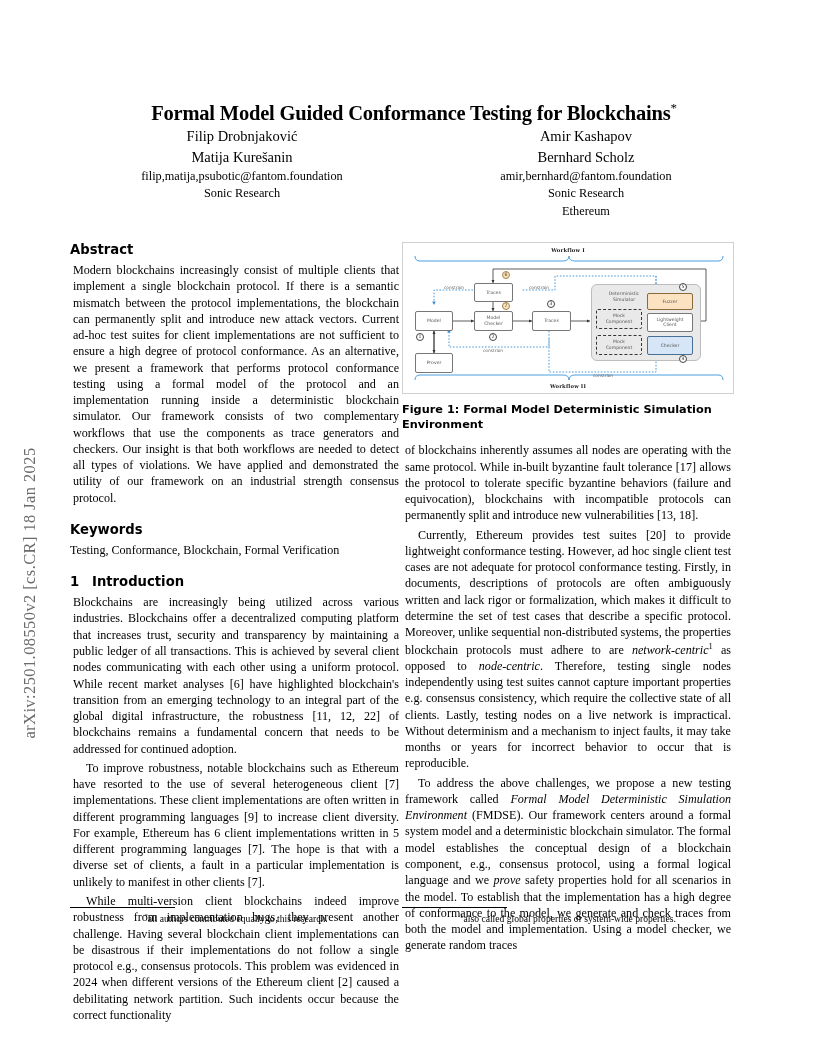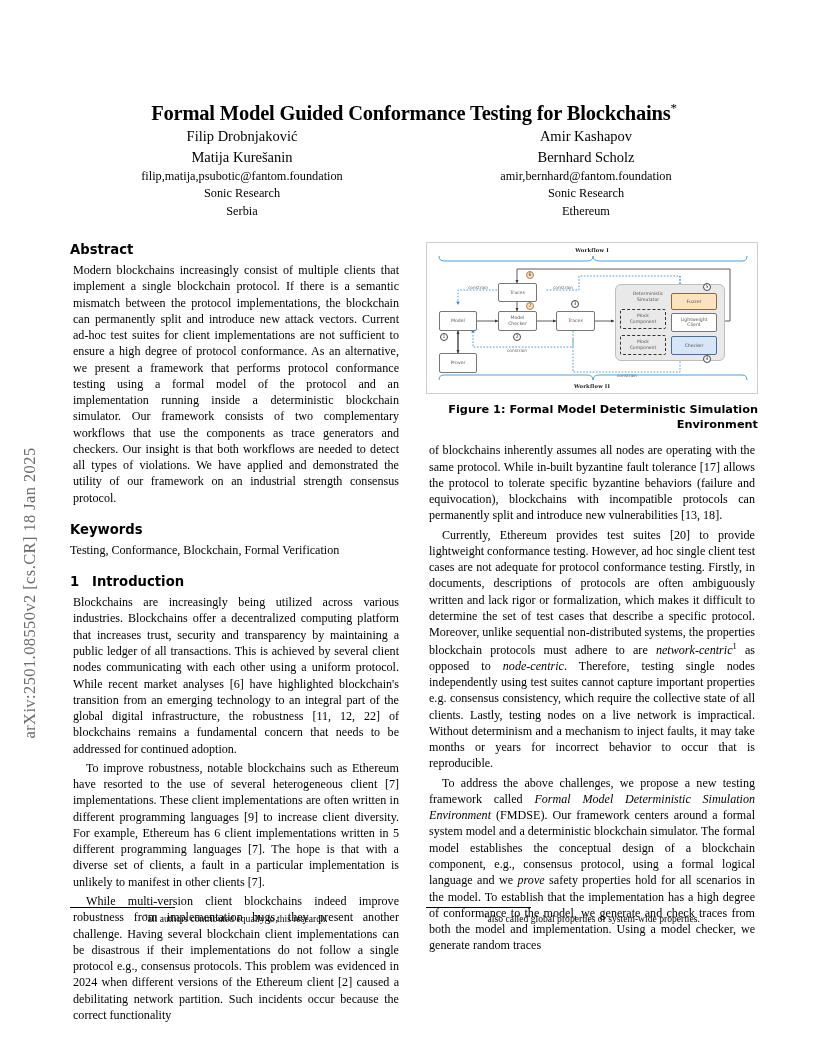--- a/index.html
+++ b/index.html
@@ -80,21 +80,20 @@
     font-size: 14.5px;
   }
   .author-meta {
     font-size: 12.3px;
   }
 
   
   #columns {
     display: flex;
     margin-top: 22px;
-    gap: 24px;
   }
   .col {
     width: 332px;
     position: relative;
   }
 
   h2.sec {
     font-family: "DejaVu Sans", sans-serif;
     font-weight: bold;
     font-size: 13.2px;
@@ -236,42 +235,41 @@
     color: #666;
     white-space: nowrap;
   }
 
   #fig-caption {
     font-family: "DejaVu Sans", sans-serif;
     font-weight: bold;
     font-size: 11.3px;
     line-height: 1.3;
     margin: 9px 0 0 0;
-    text-align: right;
+    text-align: left;
   }
 </style>
 </head>
 <body>
 
 <div id="arxiv-stamp">
   <span class="stamp-text">arXiv:2501.08550v2  [cs.CR]  18 Jan 2025</span>
 </div>
 
 <div id="page">
 
   <div id="title-block">
     <h1 id="paper-title"><span>Formal Model Guided Conformance Testing for Blockchains</span><span class="star">*</span></h1>
 
     <div id="authors">
       <div class="author-group">
         <div class="author-name">Filip Drobnjaković</div>
         <div class="author-name">Matija Kurešanin</div>
         <div class="author-meta">filip,matija,psubotic@fantom.foundation</div>
         <div class="author-meta">Sonic Research</div>
-        <div class="author-meta">Serbia</div>
       </div>
       <div class="author-group">
         <div class="author-name">Amir Kashapov</div>
         <div class="author-name">Bernhard Scholz</div>
         <div class="author-meta">amir,bernhard@fantom.foundation</div>
         <div class="author-meta">Sonic Research</div>
         <div class="author-meta">Ethereum</div>
       </div>
     </div>
   </div>

